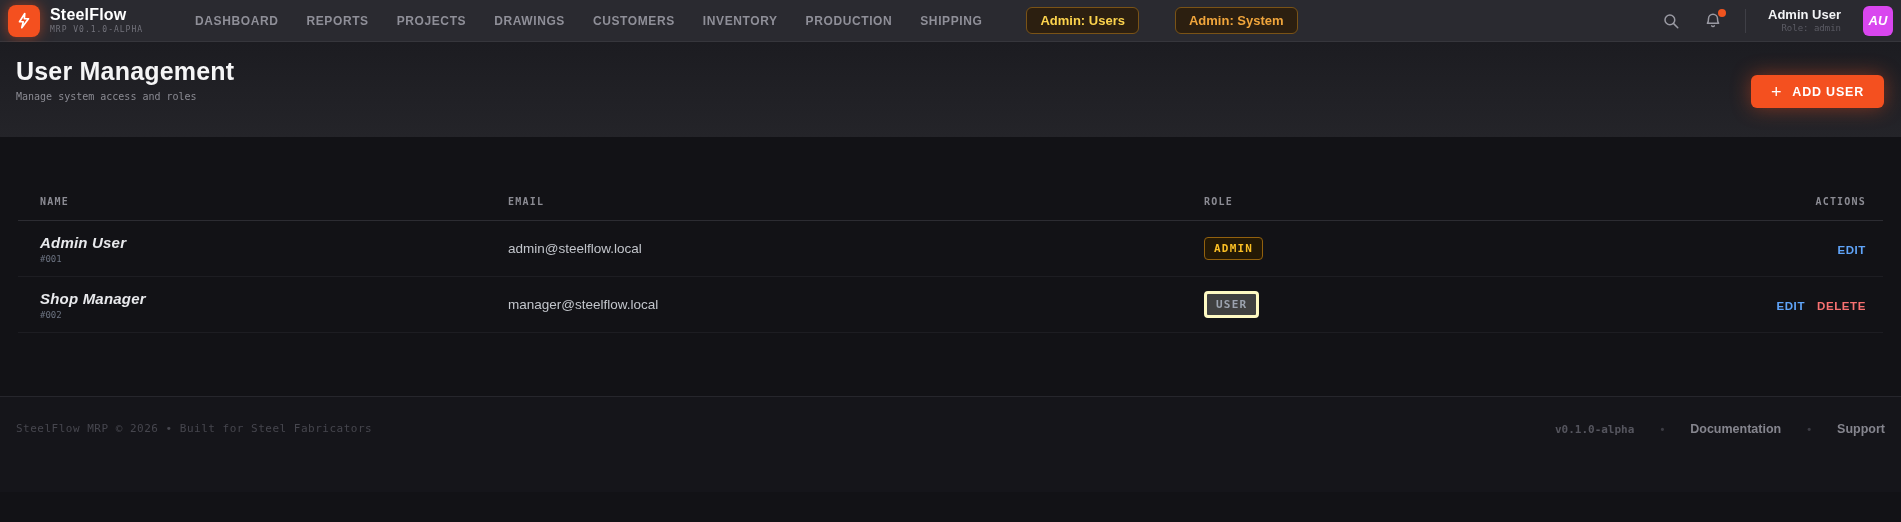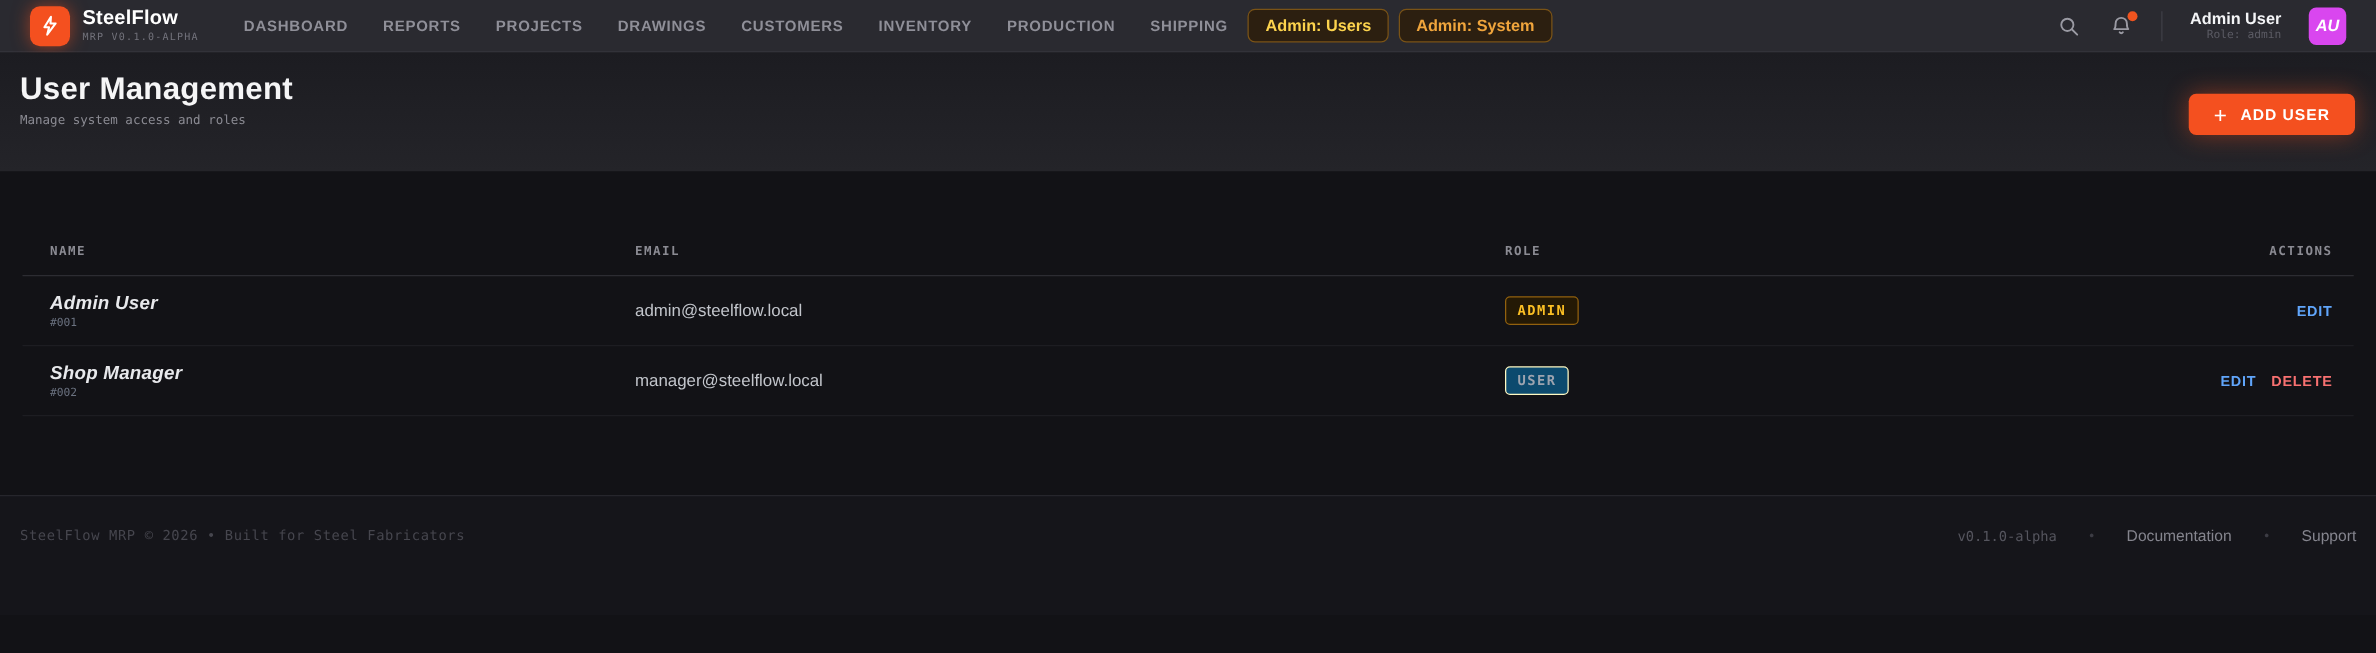--- a/index.html
+++ b/index.html
@@ -2,35 +2,35 @@
 <html><head>
 <meta charset="utf-8">
 <style>
   * { margin:0; padding:0; box-sizing:border-box; }
   html,body { width:1901px; height:522px; overflow:hidden; background:#121216;
     font-family:"Liberation Sans", sans-serif; }
   .mono { font-family:"DejaVu Sans Mono", monospace; }
 
   
   .topnav { height:42px; background:#2a2a30; border-bottom:1px solid #36363c;
-    display:flex; align-items:center; padding:0 24px; }
+    display:flex; align-items:center; padding:0 8px; }
   .logo-box { width:32px; height:32px; border-radius:8px; background:#f4501f;
     display:flex; align-items:center; justify-content:center;
     box-shadow:0 0 14px rgba(244,80,31,.55); flex:0 0 auto; }
   .brand-block { margin-left:10px; line-height:1.1; }
   .brand-name { color:#ffffff; font-weight:bold; font-size:16px; letter-spacing:.2px; }
   .brand-version { font-family:"DejaVu Sans Mono", monospace; font-size:8px;
     color:#73737c; letter-spacing:1px; margin-top:2px; }
-  .nav-links { display:flex; gap:28px; margin-left:36px; }
+  .nav-links { display:flex; gap:28px; margin-left:52px; }
   .nav-link { color:#8f8f98; font-size:12px; font-weight:bold; letter-spacing:.6px;
     cursor:pointer; white-space:nowrap; }
   .admin-group { display:flex; gap:8px; margin-left:16px; }
   .admin-btn { padding:5px 13px; border-radius:6px; background:#2c1f10;
     border:1px solid #7a5316; font-size:13px; font-weight:bold; cursor:pointer;
-    white-space:nowrap; }
+    white-space:nowrap;margin-left:28px; }
   .admin-btn.users { color:#fcd34d; }
   .admin-btn.system { color:#f0a53c; }
   .nav-right { margin-left:auto; display:flex; align-items:center; gap:22px; }
   .icon-btn { position:relative; width:20px; height:20px; display:flex;
     align-items:center; justify-content:center; cursor:pointer; }
   .notif-dot { position:absolute; top:-2px; right:-3px; width:8px; height:8px;
     border-radius:50%; background:#f0541f; }
   .nav-divider { width:1px; height:24px; background:#3f3f46; }
   .user-block { text-align:right; line-height:1.2; }
   .user-name { color:#f3f4f6; font-size:13px; font-weight:bold; }
@@ -67,32 +67,32 @@
   .cell-name { padding-left:22px; }
   .row-name { color:#e8e9ec; font-size:15px; font-weight:bold; font-style:italic;
     letter-spacing:.2px; }
   .row-id { font-family:"DejaVu Sans Mono", monospace; font-size:9px; color:#6b7280;
     margin-top:3px; }
   .cell-email { color:#c2c5cb; font-size:13.5px; }
   .badge { display:inline-block; font-family:"DejaVu Sans Mono", monospace;
     font-size:11px; font-weight:bold; letter-spacing:1.2px; padding:4px 9px;
     border-radius:4px; }
   .badge-admin { color:#fbbf24; border:1px solid #92610e; background:#241905; }
-  .badge-user { color:#9ca3af; border:1px solid #fef9c3; background:#0c4a6e; }
+  .badge-user { color:#9ca3af; border:3px solid #fef9c3; background:#404040; }
   .action-link { font-size:11.5px; font-weight:bold; letter-spacing:.6px;
     cursor:pointer; margin-left:14px; text-decoration:none; }
   .action-edit { color:#60a5fa; }
   .action-delete { color:#f87171;margin-left:12px; }
 
   
   .footer { height:96px; background:#15151a; border-top:1px solid #26262c;
     padding:25px 16px 0 16px; display:flex; align-items:flex-start; }
   .footer-left { font-family:"DejaVu Sans Mono", monospace; font-size:11px;
     color:#46464e; letter-spacing:.5px; }
-  .footer-right { margin-left:auto; display:flex; align-items:center; gap:26px; }
+  .footer-right { margin-left:auto; display:flex; align-items:center; gap:26px;font-weight:bold; }
   .footer-version { font-family:"DejaVu Sans Mono", monospace; font-size:11px;
     color:#55555e; }
   .footer-bullet { color:#3c3c44; font-size:11px; }
   .footer-link { color:#85858e; font-size:12.5px; cursor:pointer; }
   svg { display:block; }
 </style>
 </head>
 <body>
 
 <div class="topnav">

